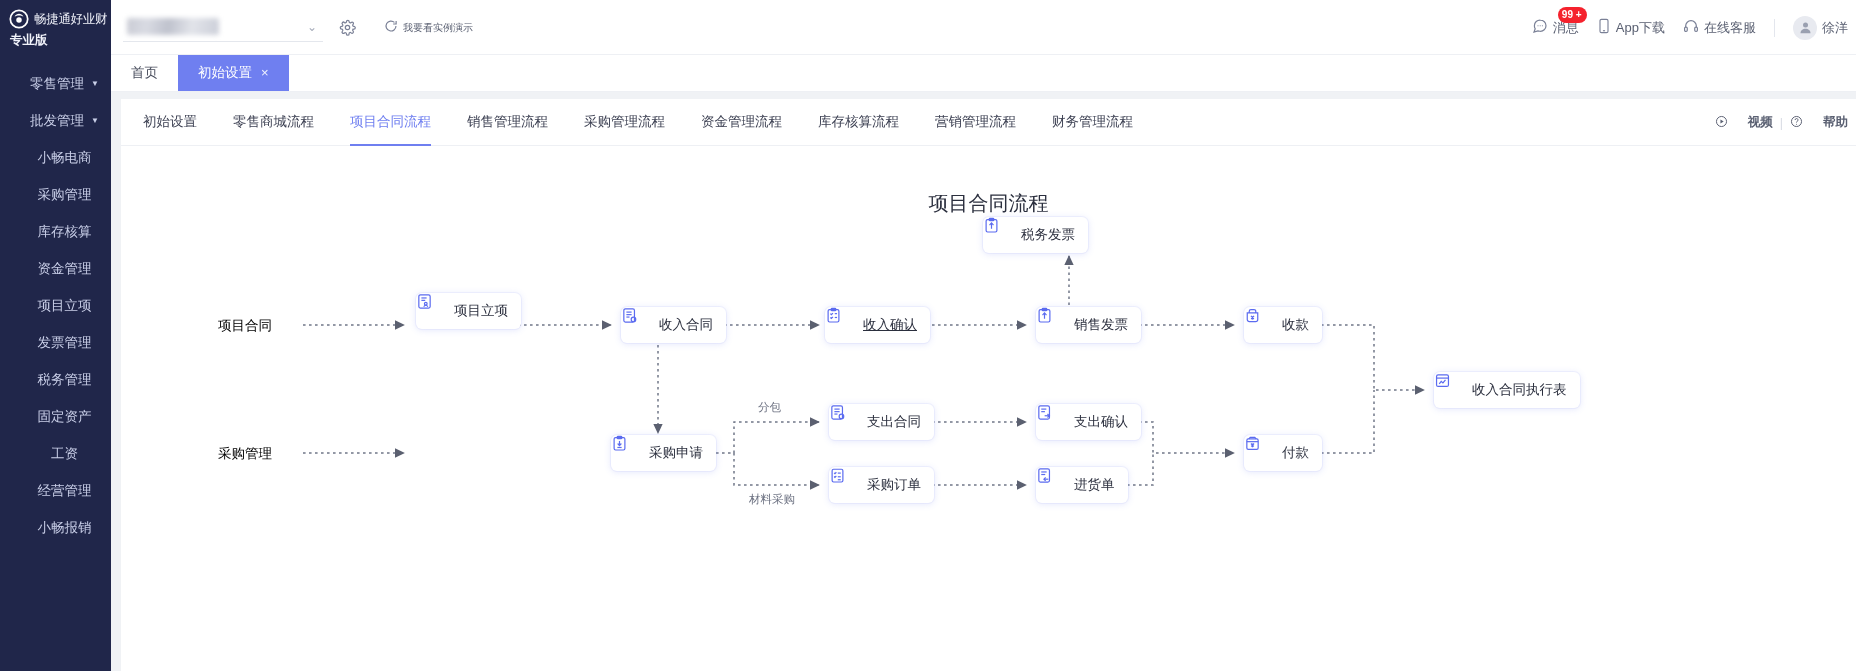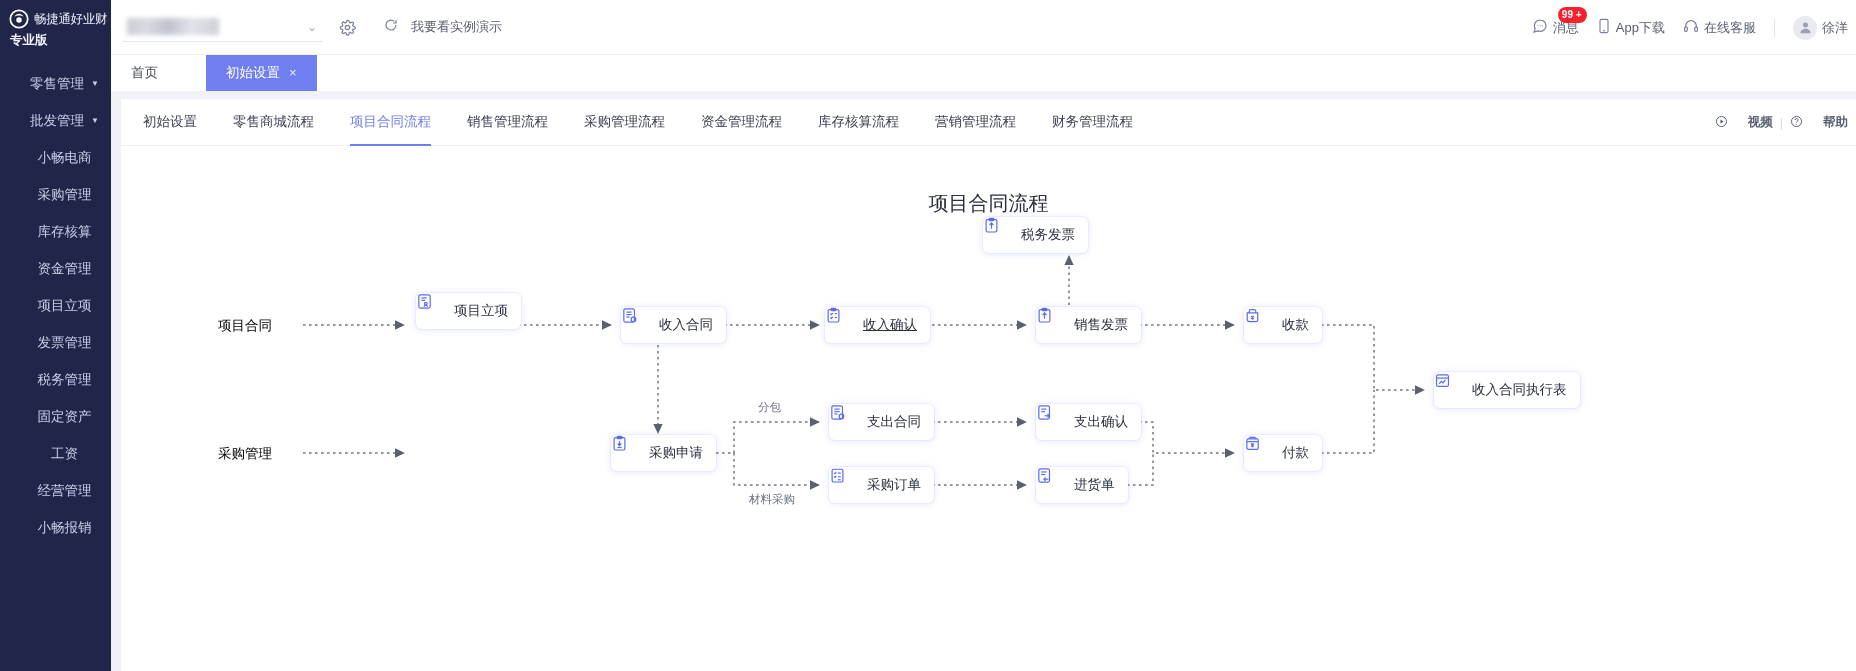--- a/index.html
+++ b/index.html
@@ -54,22 +54,22 @@
     border-bottom: 1px solid #e4e7ed; cursor: pointer;
   }
   .org-blur {
     width: 92px; height: 17px; margin-left: 4px; border-radius: 2px;
     background: linear-gradient(100deg,#c9cbd4 0%,#d9dbe3 22%,#bfc2cd 45%,#e2e4ea 70%,#cbced8 100%);
     filter: blur(2.4px);
   }
   .org-caret { position: absolute; right: 6px; color: #a8adbb; font-size: 12px; }
   .gear { margin-left: 16px; cursor: pointer; display: flex; align-items: center; }
   .demo-link {
-    margin-left: 28px; display: flex; align-items: flex-start; gap: 13px;
-    color: #5a6072; font-size: 13px; cursor: pointer; white-space: nowrap;
+    margin-left: 28px; display: flex; align-items: flex-end; gap: 5px;
+    color: #5a6072; font-size: 10px; cursor: pointer; white-space: nowrap;
   }
   .header-right {
     position: absolute; right: 8px; top: 0; height: 55px;
     display: flex; align-items: center; gap: 18px;
   }
   .hr-item {
     display: flex; align-items: center; gap: 5px;
     color: #5a6072; font-size: 13px; cursor: pointer;
     position: relative; white-space: nowrap;
   }
@@ -83,21 +83,20 @@
   .avatar {
     width: 24px; height: 24px; border-radius: 50%; background: #e8eaf0;
     display: flex; align-items: center; justify-content: center;
   }
 
   
   .tabbar {
     height: 37px; flex: 0 0 37px; background: #ffffff;
     display: flex; align-items: flex-end; padding-left: 0;
     border-bottom: 1px solid #eef0f4;
-    gap: 28px;
   }
   .tab {
     height: 37px; display: flex; align-items: center; padding: 0 20px;
     font-size: 13.5px; color: #4a4f5e; cursor: pointer; white-space: nowrap;
   }
   .tab.active { background: #6f7ff0; color: #ffffff; }
   .tab .tclose { margin-left: 9px; font-size: 13px; opacity: .9; }
 
   
   .content-wrap { flex: 1; background: #f0f2f5; padding: 7px 0 0 10px; overflow: hidden; }

